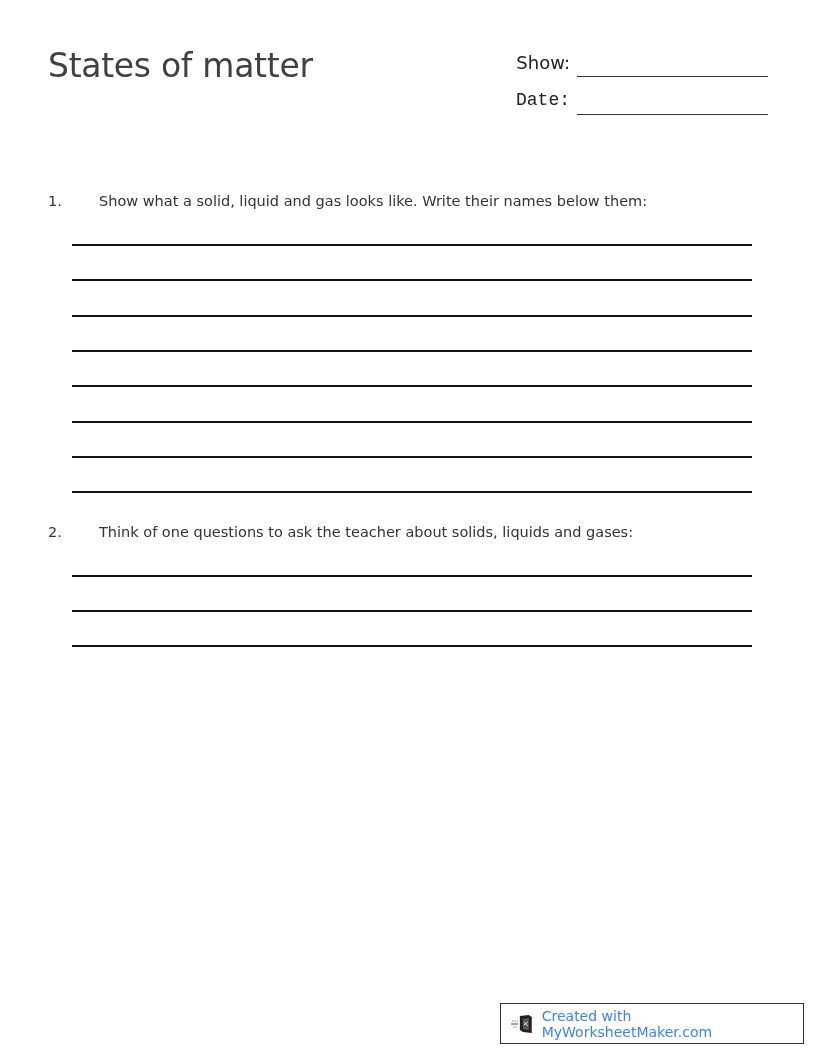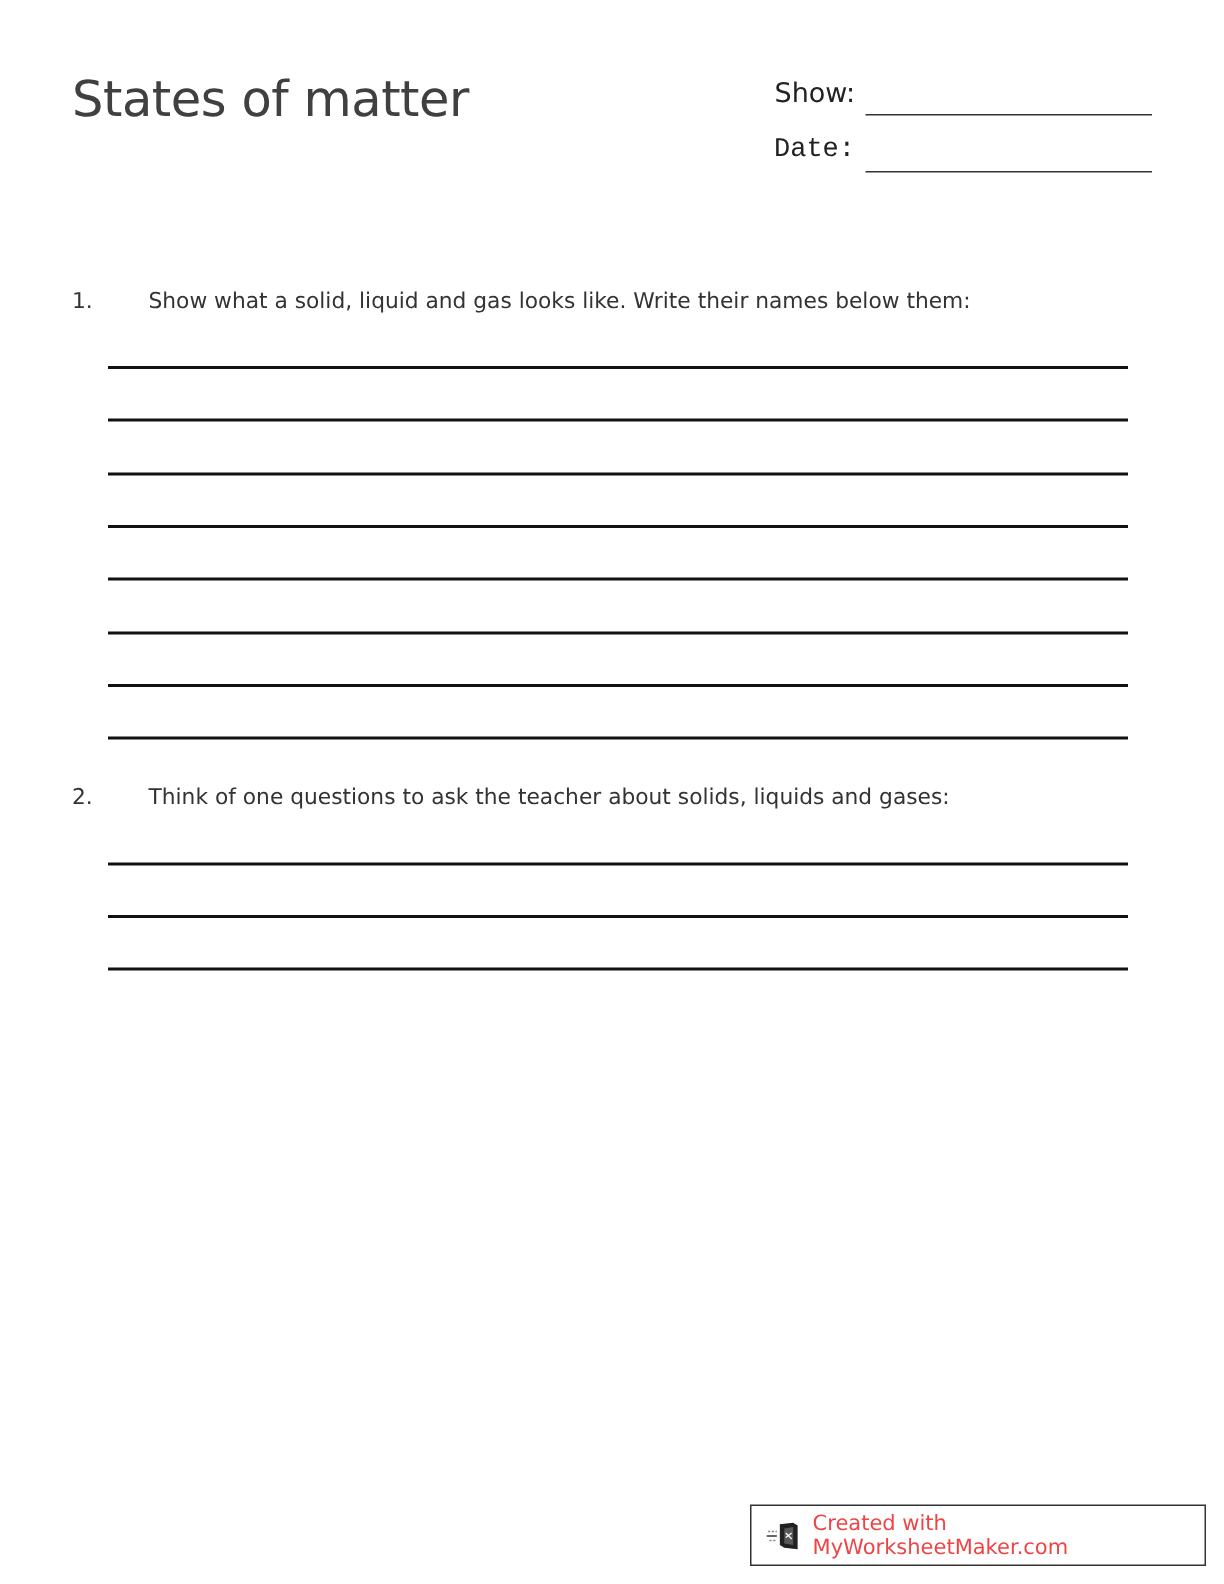--- a/index.html
+++ b/index.html
@@ -9,21 +9,21 @@
            letter-spacing: -0.3px; color: #404040; }
   .field { position: absolute; font-size: 18px; color: #222; }
   .field .label { position: absolute; right: 0; }
   .field-line { position: absolute; height: 0; border-top: 1.3px solid #333; }
   .q { position: absolute; left: 48px; font-size: 14.5px; color: #333; }
   .q .num { position: absolute; left: 0; }
   .q .text { position: absolute; left: 28px; white-space: nowrap; margin-left: 23px; }
   .ans-line { position: absolute; left: 72px; width: 680px; height: 2px; background: #111; }
   .footer { position: absolute; left: 500px; top: 1003px; width: 304px; height: 41px;
             border: 1px solid #333; box-sizing: border-box; display: flex; align-items: center;
-            font-size: 14px; color: #ef4444; }
+            font-size: 14px; color: #3b82f6; }
   .footer .icon { margin-left: 10px; margin-right: 7px; width: 24px; height: 20px; }
 </style>
 </head>
 <body>
 
 <div>
 
   <div class="title">States of matter</div>
 
   <div class="field" style="left:480px; top:52px; width:90px; height:24px;">

